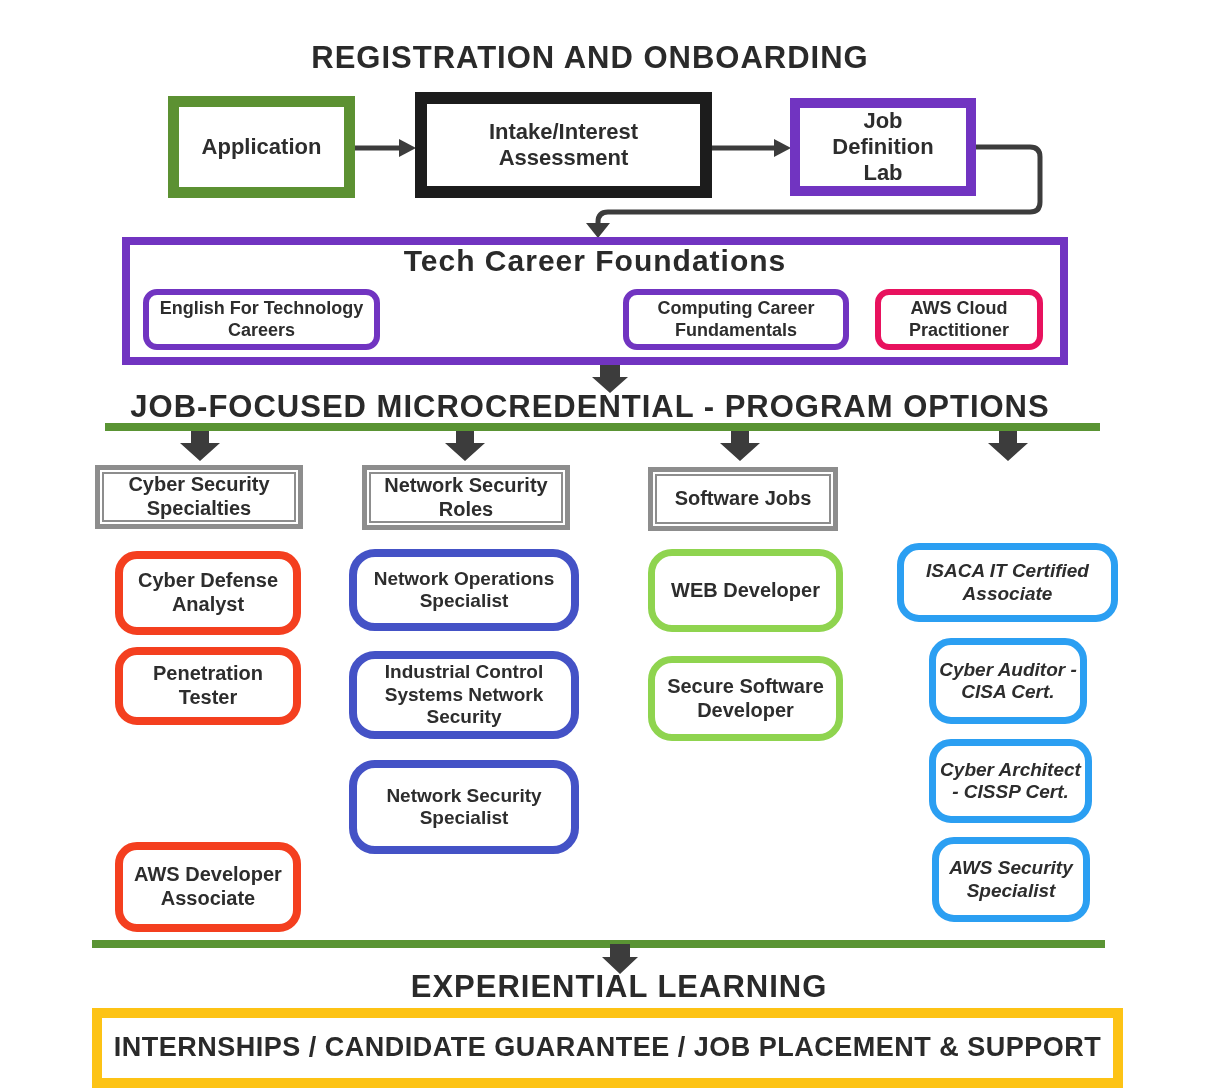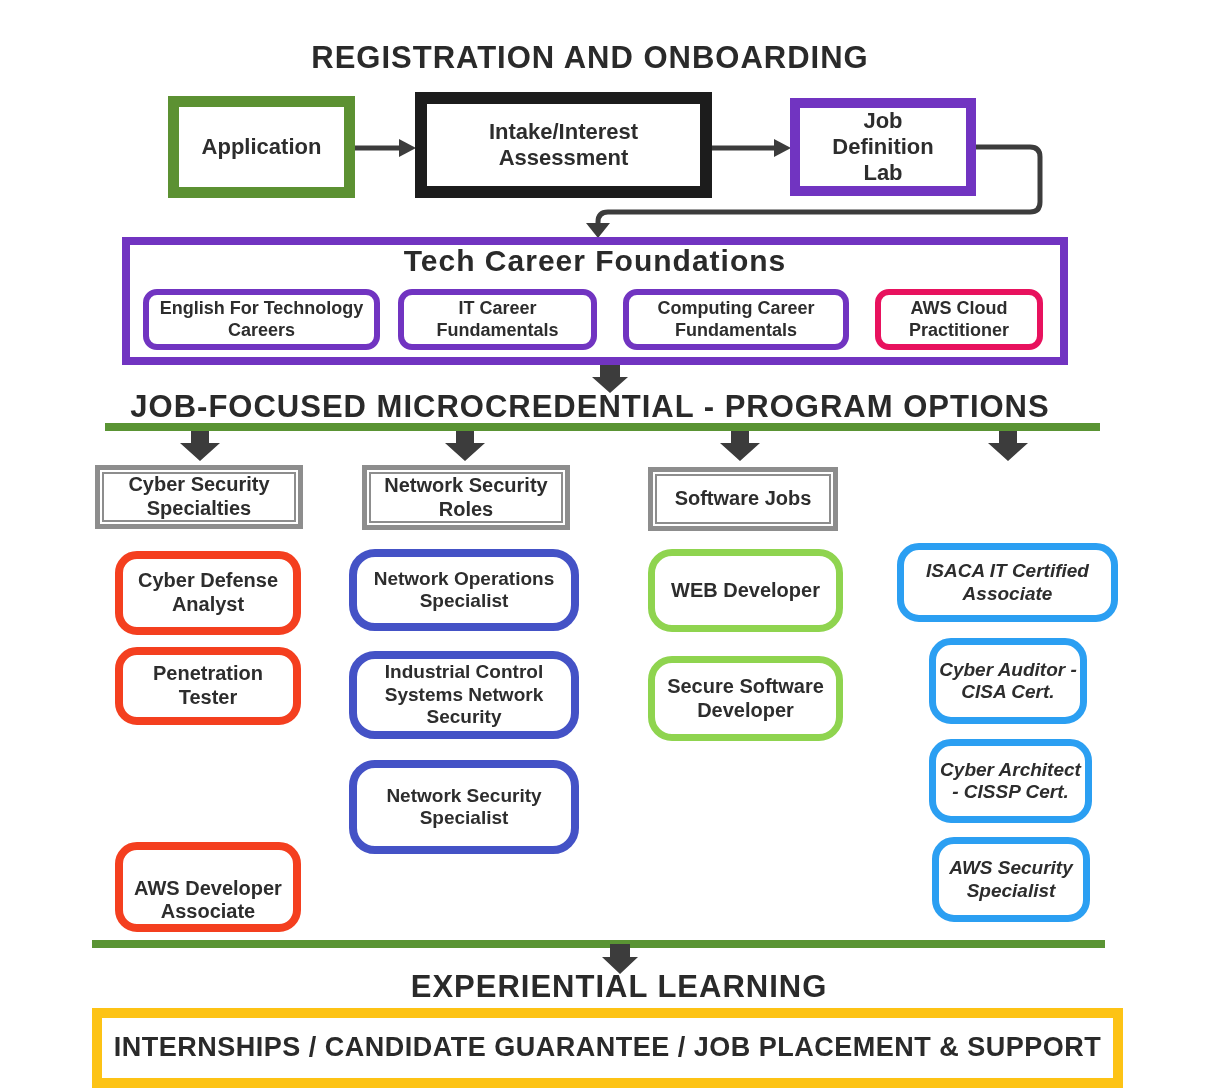--- a/index.html
+++ b/index.html
@@ -32,21 +32,21 @@
   
   .col-head{border:5px solid var(--gray);box-shadow:inset 0 0 0 2px #fff,inset 0 0 0 4px var(--gray);
     font-size:20px;}
   .ch0{left:95px;top:465px;width:208px;height:64px;}
   .ch1{left:362px;top:465px;width:208px;height:65px;}
   .ch2{left:648px;top:467px;width:190px;height:64px;}
   .ch3{left:902px;top:461px;width:207px;height:65px;}
   
   .prog{border-radius:22px;font-size:20px;}
   .orange{border:8px solid var(--orange);left:115px;width:186px;}
-  .o0{top:551px;height:84px;} .o1{top:647px;height:78px;} .o2{top:740px;height:91px;} .o3{top:842px;height:90px;align-items:flex-end;}
+  .o0{top:551px;height:84px;} .o1{top:647px;height:78px;} .o2{top:740px;height:91px;} .o3{top:842px;height:90px;}
   .indigo{border:8px solid var(--indigo);left:349px;width:230px;border-radius:26px;font-size:19px;}
   .n0{top:549px;height:82px;} .n1{top:651px;height:88px;} .n2{top:760px;height:94px;}
   .lgreen{border:7px solid var(--light-green);left:648px;width:195px;border-radius:24px;font-size:20px;}
   .g0{top:549px;height:83px;} .g1{top:656px;height:85px;}
   .lblue{border:7px solid var(--light-blue);font-size:19px;font-style:italic;}
   .s0{left:897px;top:543px;width:221px;height:79px;}
   .s1{left:929px;top:638px;width:158px;height:86px;}
   .s2{left:929px;top:739px;width:163px;height:84px;}
   .s3{left:932px;top:837px;width:158px;height:85px;}
   
@@ -96,23 +96,20 @@
     <span>Intake/Interest Assessment</span>
   </div>
   <div class="flow-box b-job">
     <span>Job Definition Lab</span>
   </div>
 
   <div class="tech-frame"></div>
   <div class="heading tech-title">Tech Career Foundations</div>
   <div class="flow-box course c0">
     <span>English For Technology Careers</span>
-  </div>
-  <div class="flow-box course c1">
-    <span>IT Career Fundamentals</span>
   </div>
   <div class="flow-box course c2">
     <span>Computing Career Fundamentals</span>
   </div>
   <div class="flow-box course c3">
     <span>AWS Cloud Practitioner</span>
   </div>
 
   <div class="heading h-prog">JOB-FOCUSED MICROCREDENTIAL - PROGRAM OPTIONS</div>
 

